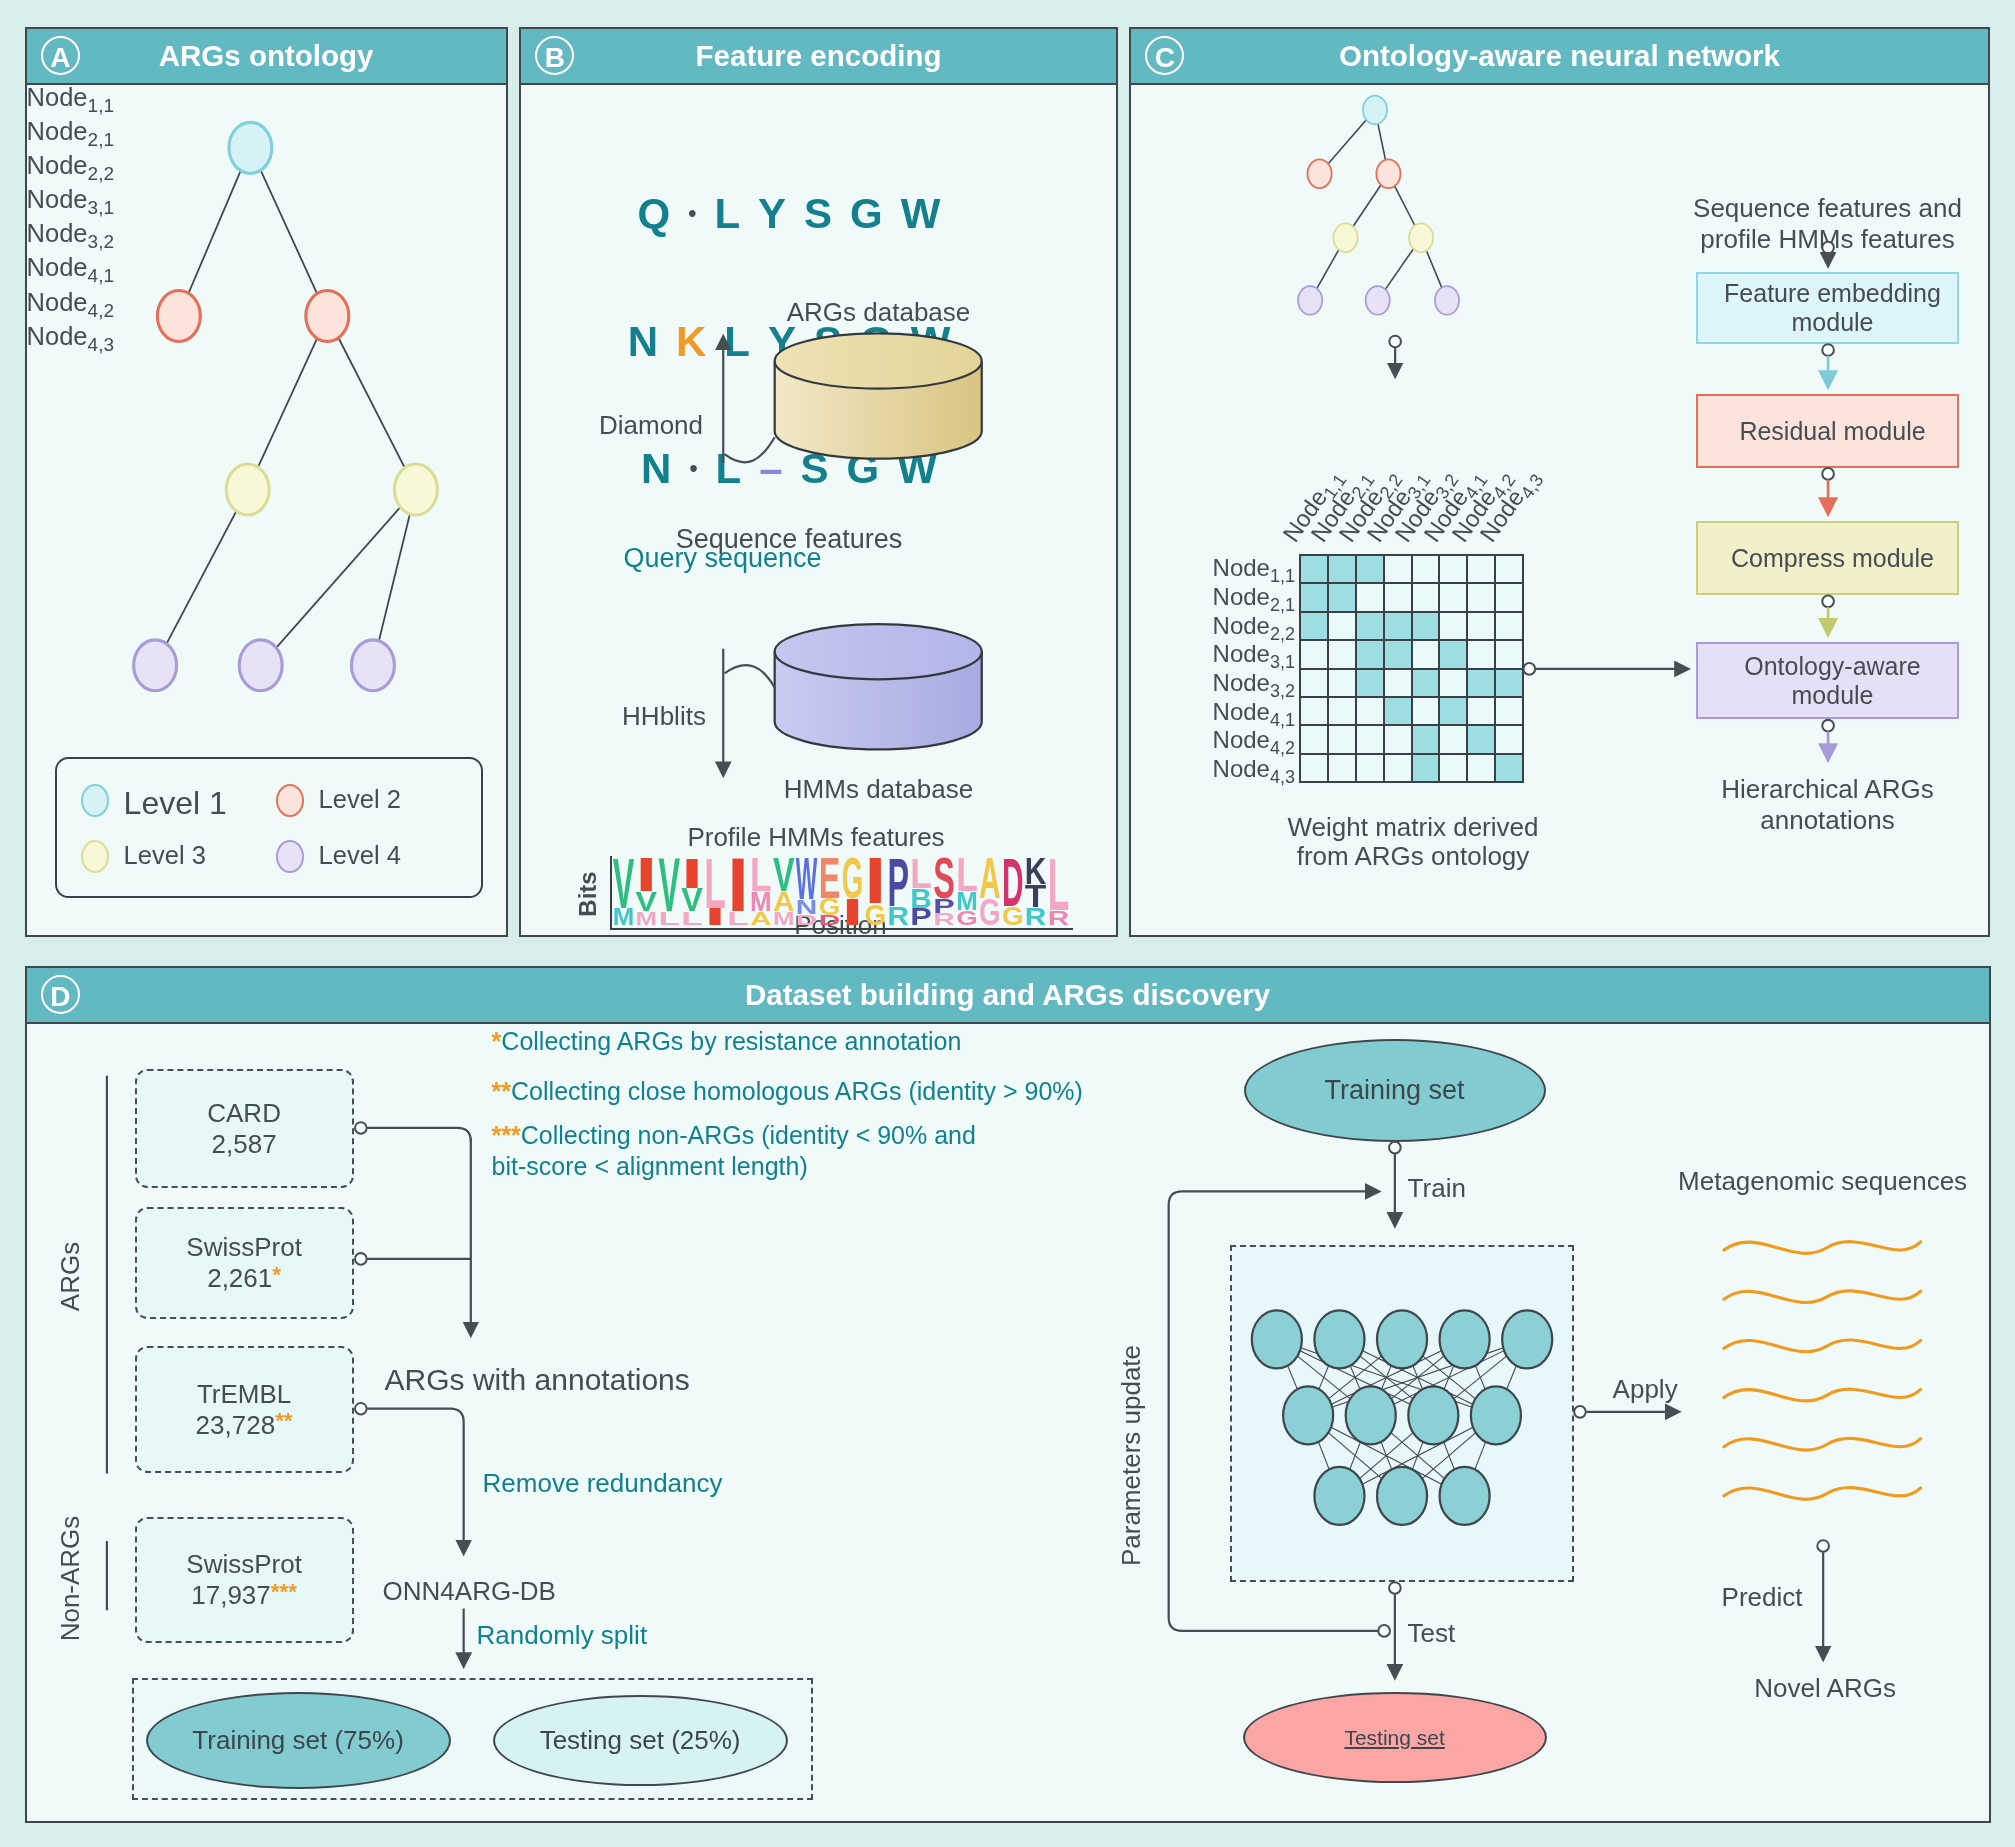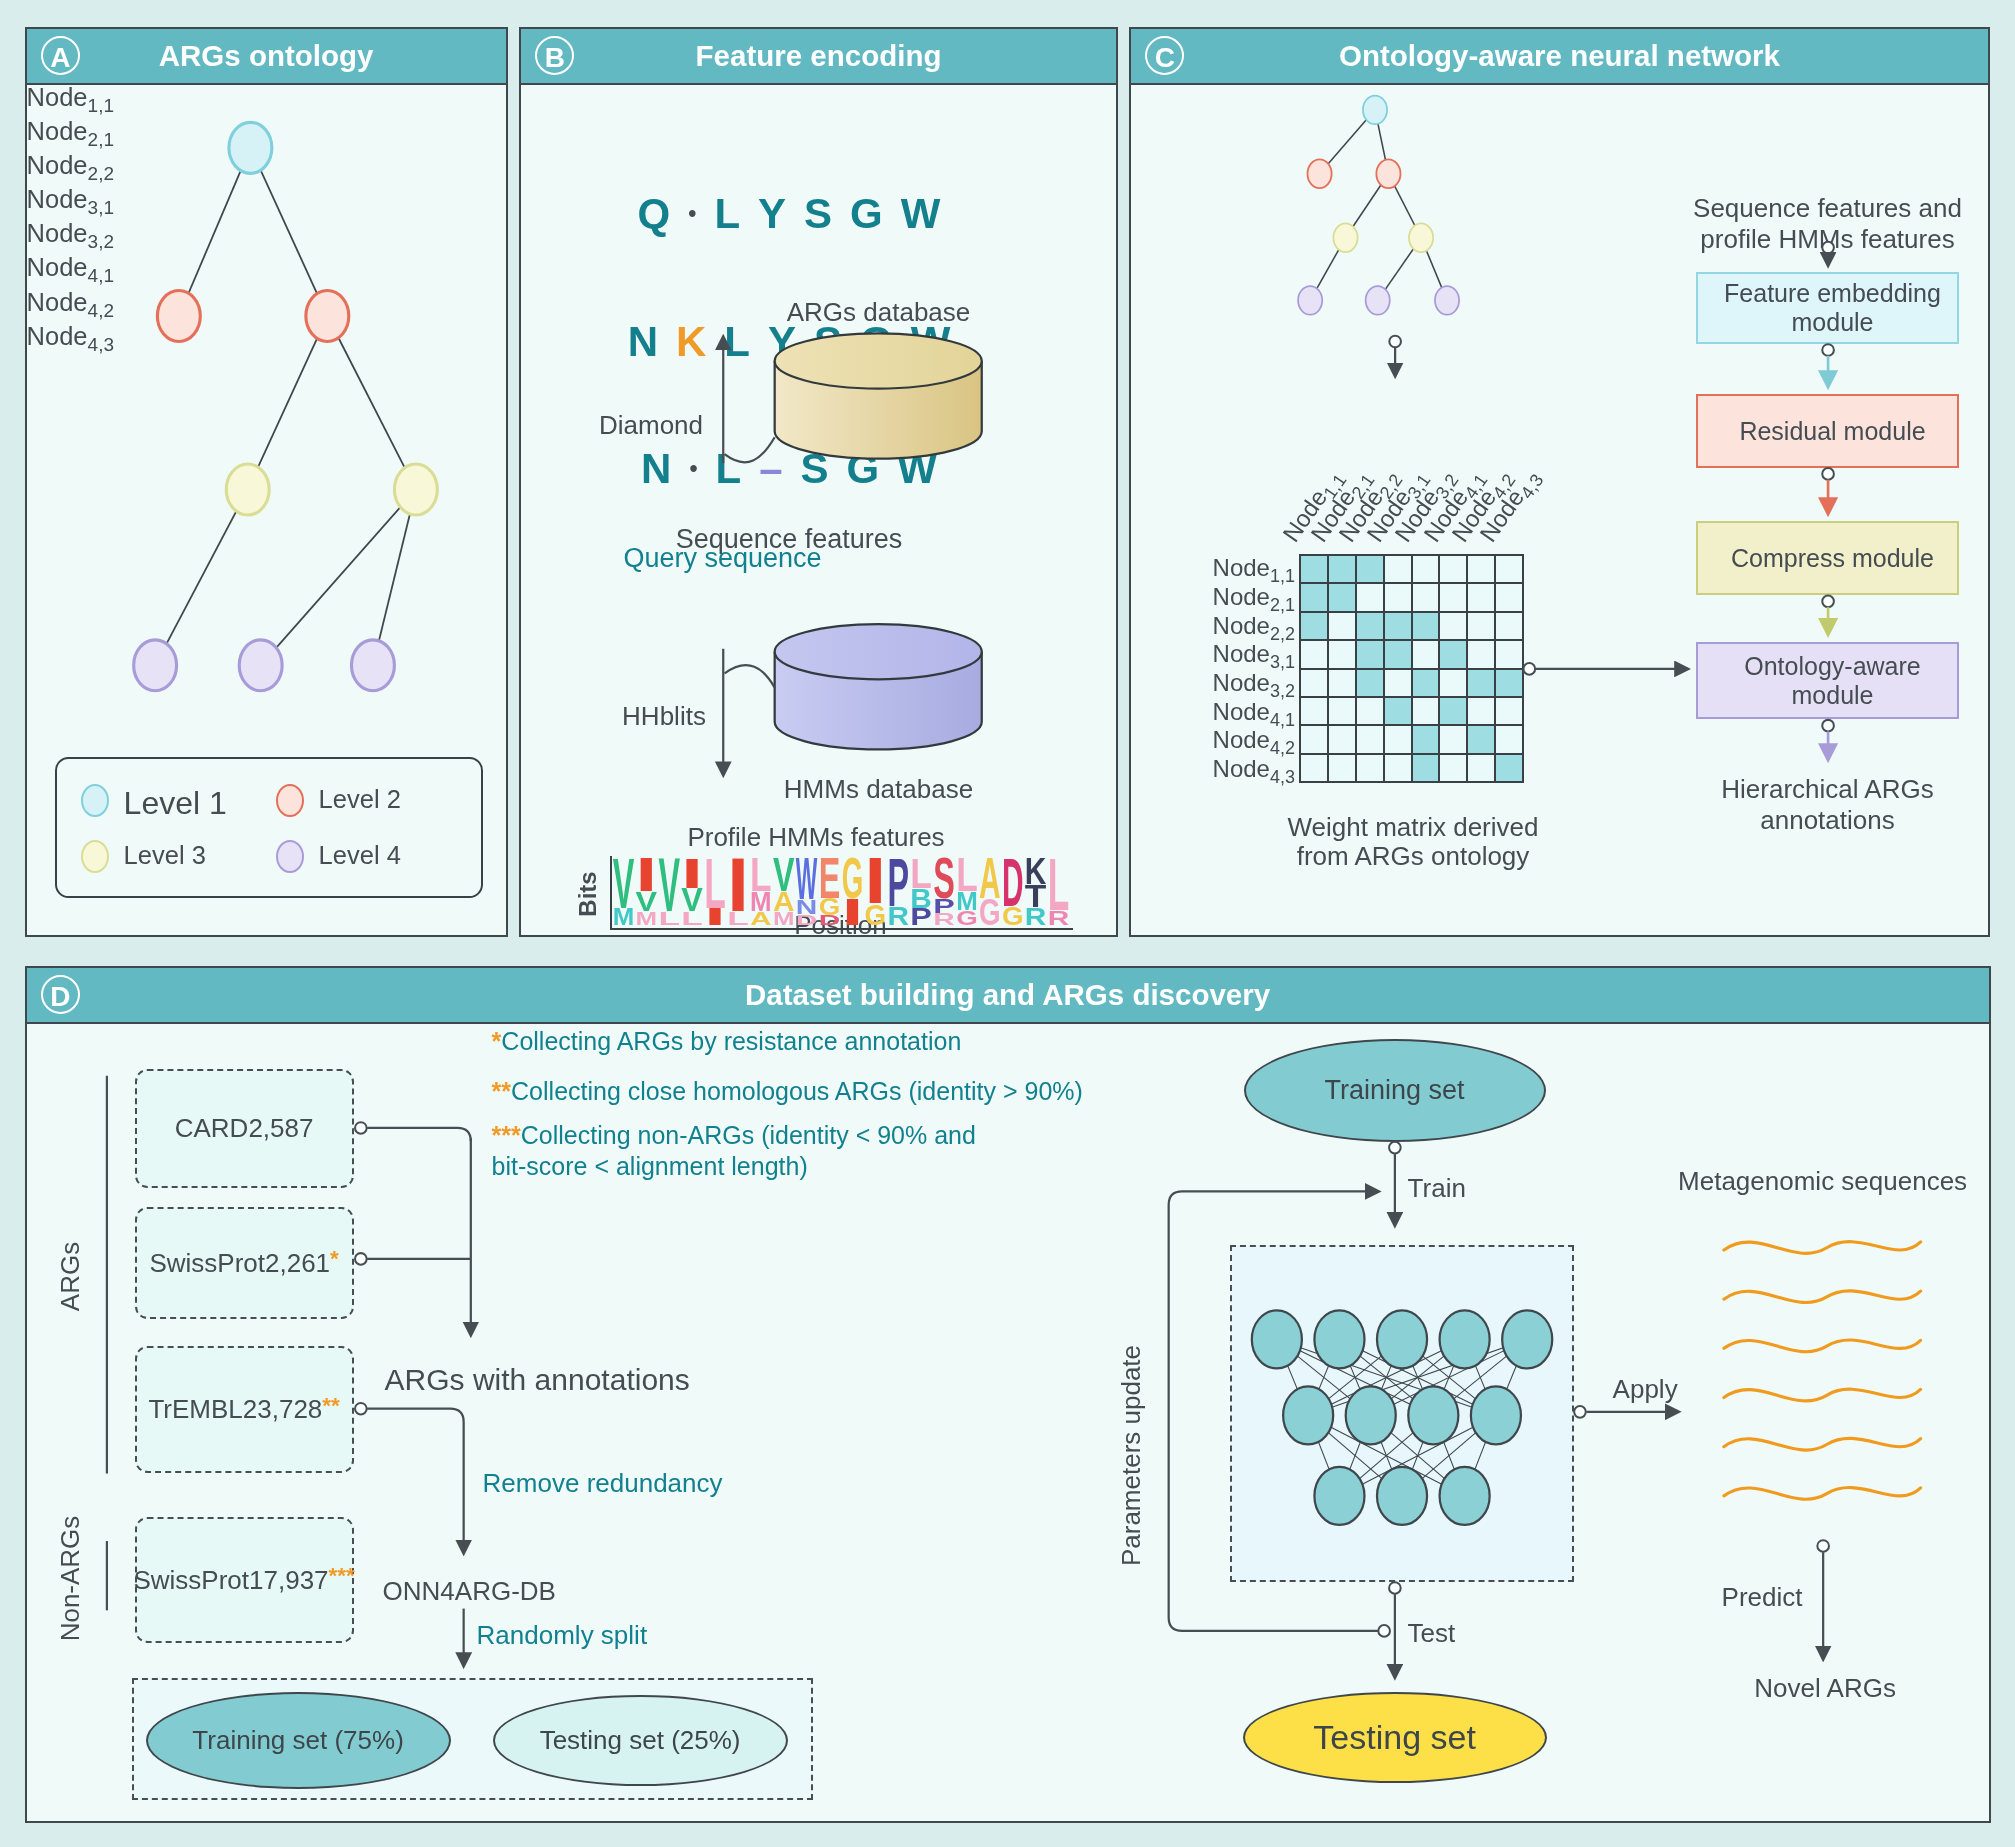--- a/index.html
+++ b/index.html
@@ -11,21 +11,21 @@
   .pletter{position:absolute;left:14.3px;top:6.7px;width:39px;height:39px;border:2.2px solid #ffffff;border-radius:50%;color:#ffffff;font-size:28px;font-weight:bold;text-align:center;line-height:39px;box-sizing:border-box;}
   .ptitle{position:absolute;left:0;right:0;top:0;height:54px;line-height:54px;text-align:center;color:#ffffff;font-size:29.5px;font-weight:bold;}
   .pbody{position:absolute;left:0;top:54px;right:0;bottom:0;}
   .dark{color:#454c52;}
   .teal-t{color:#12818f;}
   .lbl{font-size:25.5px;white-space:nowrap;}
   .lbl sub{font-size:19px;}
   .center{text-align:center;}
   .legendbox{border:2.2px solid #394146;border-radius:13.4px;}
   .module{width:263px;box-sizing:border-box;border:2.2px solid;display:flex;align-items:center;justify-content:center;text-align:center;font-size:25px;color:#454c52;padding-left:10px;}
-  .dashbox{box-sizing:border-box;border:2.2px dashed #474e53;border-radius:12.5px;background:#e7f9f7;display:flex;flex-direction:row;align-items:center;justify-content:center;font-size:26px;color:#454c52;}
+  .dashbox{box-sizing:border-box;border:2.2px dashed #474e53;border-radius:12.5px;background:#e7f9f7;display:flex;flex-direction:column;align-items:center;justify-content:center;font-size:26px;color:#454c52;}
   .oval{box-sizing:border-box;border:2.2px solid #3f474c;border-radius:50%;display:flex;align-items:center;justify-content:center;font-size:26px;color:#3d464b;}
   .rot{transform:rotate(-90deg);}
   .seqrow{display:flex;justify-content:center;gap:18px;font-size:42px;font-weight:600;}
   .star{position:relative;top:-5.4px;font-size:22.4px;font-weight:bold;}
   .note{font-size:25px;white-space:nowrap;}
   .mcell{box-sizing:border-box;border:0.7px solid #394146;}
   .mrowlbl{font-size:24px;text-align:right;white-space:nowrap;}
   .mrowlbl sub,.mcollbl sub{font-size:18px;}
   .mcollbl{font-size:24px;white-space:nowrap;transform:translateY(-100%) rotate(-55deg);transform-origin:left bottom;}
 </style>
@@ -368,21 +368,21 @@
       <div class="abs lbl dark center rot" style="left:-5.4px;top:239px;width:98px;font-size:26px;">ARGs</div>
       <div class="abs lbl dark center rot" style="left:-28px;top:541px;width:143px;font-size:26px;">Non-ARGs</div>
       <div class="abs lbl dark" style="left:358px;top:341px;font-size:30px;">ARGs with annotations</div>
       <div class="abs lbl teal-t" style="left:456px;top:446px;font-size:26px;">Remove redundancy</div>
       <div class="abs lbl dark" style="left:356px;top:554px;font-size:26px;">ONN4ARG-DB</div>
       <div class="abs lbl teal-t" style="left:450px;top:598px;font-size:26px;">Randomly split</div>
       <div class="abs" style="left:105px;top:656px;width:681px;height:122px;border:2.2px dashed #474e53;background:#ecf9fb;box-sizing:border-box;"></div>
       <div class="abs oval" style="left:119px;top:670px;width:305px;height:97px;background:#82ccd1;">Training set (75%)</div>
       <div class="abs oval" style="left:466px;top:673px;width:295px;height:91px;background:#d7f3f1;">Testing set (25%)</div>
       <div class="abs oval" style="left:1217px;top:17px;width:302px;height:103px;background:#82ccd1;font-size:27px;">Training set</div>
-      <div class="abs oval" style="left:1216px;top:670px;width:304px;height:91px;background:#fde047;font-size:34px;">Testing set</div>
+      <div class="abs oval" style="left:1216px;top:670px;width:304px;height:91px;background:#fca5a5;font-size:21px;text-decoration:underline;">Testing set</div>
       <div class="abs lbl dark" style="left:1381px;top:151px;font-size:26px;">Train</div>
       <div class="abs lbl dark" style="left:1381px;top:596px;font-size:26px;">Test</div>
       <div class="abs lbl dark" style="left:1586px;top:352px;font-size:26px;">Apply</div>
       <div class="abs lbl dark" style="left:1695px;top:560px;font-size:26px;">Predict</div>
       <div class="abs lbl dark center rot" style="left:992px;top:418px;width:224px;font-size:26px;">Parameters update</div>
       <div class="abs lbl dark center" style="left:1646px;top:144px;width:300px;font-size:26px;">Metagenomic sequences</div>
       <div class="abs lbl dark center" style="left:1682px;top:651px;width:233px;font-size:26px;">Novel ARGs</div>
       <div class="abs" style="left:1203px;top:223px;width:344px;height:337px;border:2.2px dashed #474e53;background:#e8f7fb;box-sizing:border-box;"></div>
     <div class="abs note teal-t" style="left: 465px; top: 5.4px;"><span style="color: rgb(240, 155, 40); font-weight: bold;">*</span>Collecting ARGs by resistance annotation</div>
         <div class="abs note teal-t" style="left: 465px; top: 55px;"><span style="color: rgb(240, 155, 40); font-weight: bold;">**</span>Collecting close homologous ARGs (identity &gt; 90%)</div>

